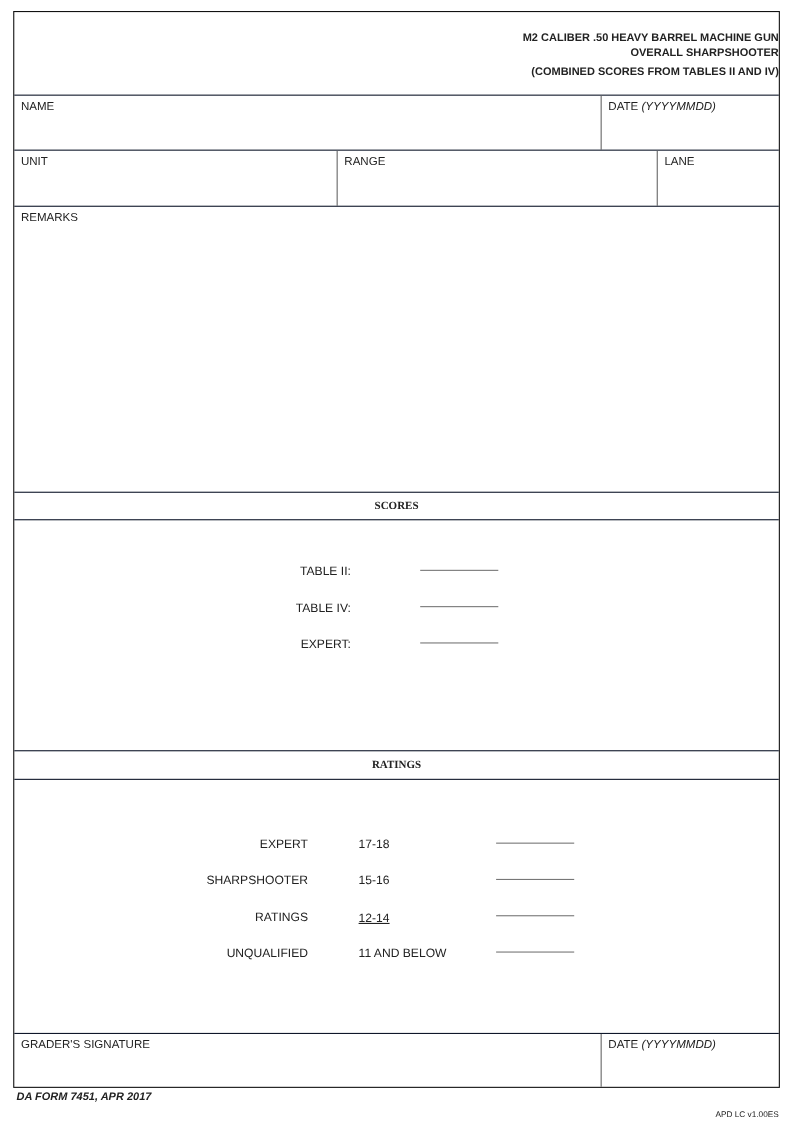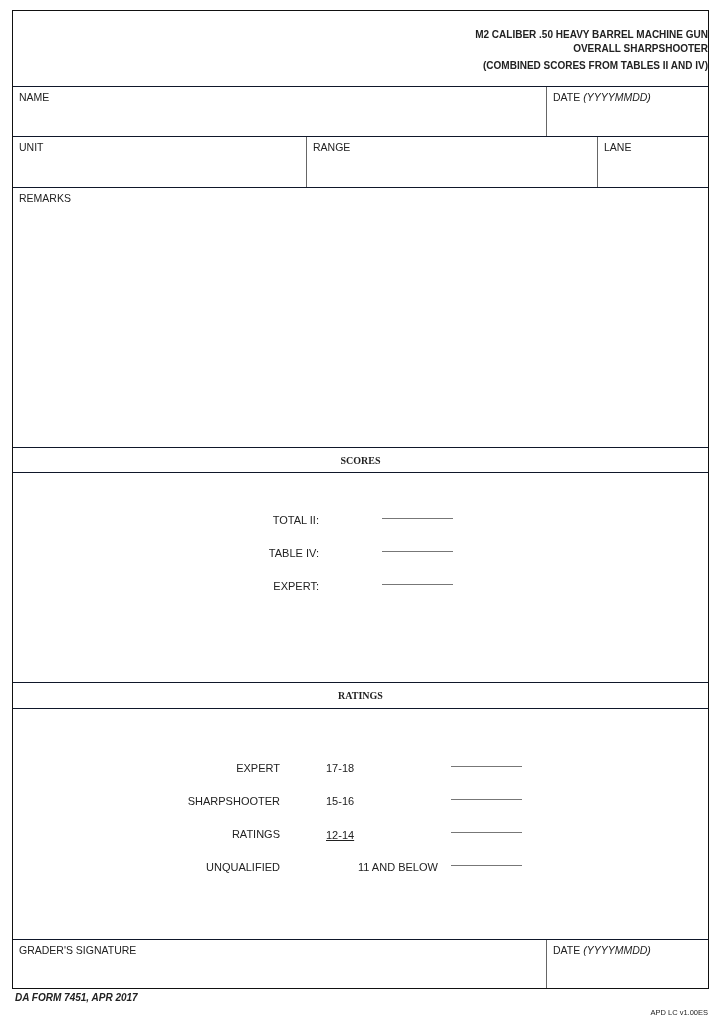--- a/index.html
+++ b/index.html
@@ -58,21 +58,21 @@
     </div>
   </div>
 
   <div class="row" style="top:176px;height:260px;">
     <span class="lbl">REMARKS</span>
   </div>
 
   <div class="row sechead" style="top:436px;height:25px;">SCORES</div>
 
   <div class="row" style="top:461px;height:210px;">
-    <div class="score-lbl" style="left:186px;top:41px;">TOTAL II:</div>
+    <div class="score-lbl" style="left:186px;top:41px;">TABLE II:</div>
     <div class="blank" style="left:369px;top:45px;"></div>
 
     <div class="score-lbl" style="left:186px;top:74px;">TABLE IV:</div>
     <div class="blank" style="left:369px;top:78px;"></div>
 
     <div class="score-lbl" style="left:186px;top:107px;">EXPERT:</div>
     <div class="blank" style="left:369px;top:111px;"></div>
   </div>
 
   <div class="row sechead" style="top:671px;height:26px;">RATINGS</div>
@@ -84,21 +84,21 @@
 
     <div class="rating-name" style="left:107px;top:86px;">SHARPSHOOTER</div>
     <div class="rating-range" style="left:313px;top:86px;">15-16</div>
     <div class="blank" style="left:438px;top:90px;"></div>
 
     <div class="rating-name" style="left:107px;top:119px;">RATINGS</div>
     <div class="rating-range" style="left:313px;top:120px;text-decoration:underline;">12-14</div>
     <div class="blank" style="left:438px;top:123px;"></div>
 
     <div class="rating-name" style="left:107px;top:152px;">UNQUALIFIED</div>
-    <div class="rating-range" style="left:313px;top:152px;margin-left:32px;">11 AND BELOW</div>
+    <div class="rating-range" style="left:313px;top:152px;">11 AND BELOW</div>
     <div class="blank" style="left:438px;top:156px;"></div>
   </div>
 
   <div class="row" style="top:928px;bottom:0;">
     <div class="cell" style="left:0;width:533px;">
       <span class="lbl">GRADER'S SIGNATURE</span>
     </div>
     <div class="cell vline" style="left:533px;right:0;">
       <span class="lbl"><span>DATE</span> <i>(YYYYMMDD)</i></span>
     </div>

